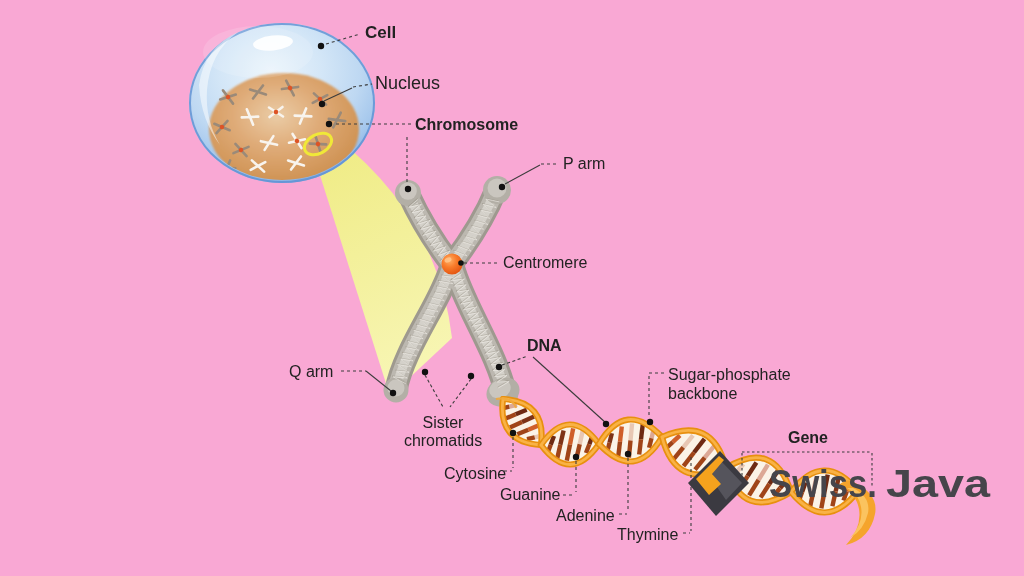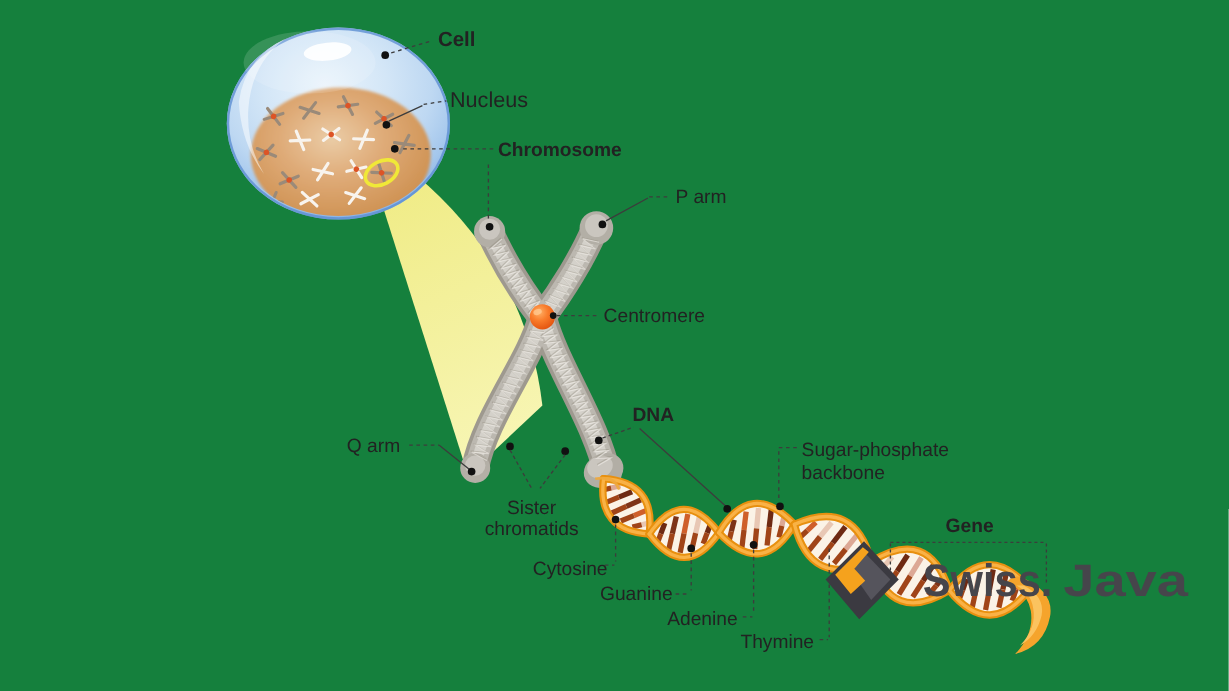--- a/index.html
+++ b/index.html
@@ -1,16 +1,16 @@
 <!DOCTYPE html>
 <html><head>
 <meta charset="utf-8">
 <style>
 html,body{margin:0;padding:0;background:#ffffff;}
-#wrap{position:relative;width:1024px;height:576px;overflow:hidden;background:#15803d;}
+#wrap{position:relative;width:1024px;height:576px;overflow:hidden;background:#f9a8d4;}
 </style>
 </head>
 <body>
 <div id="wrap">
 <svg width="1024" height="576" viewBox="0 0 1024 576">
 <defs>
 <radialGradient id="cellG" cx="44%" cy="30%" r="80%">
  <stop offset="0%" stop-color="#eaf4fc"></stop>
  <stop offset="35%" stop-color="#d3e6f7"></stop>
  <stop offset="60%" stop-color="#bed8f2"></stop>

